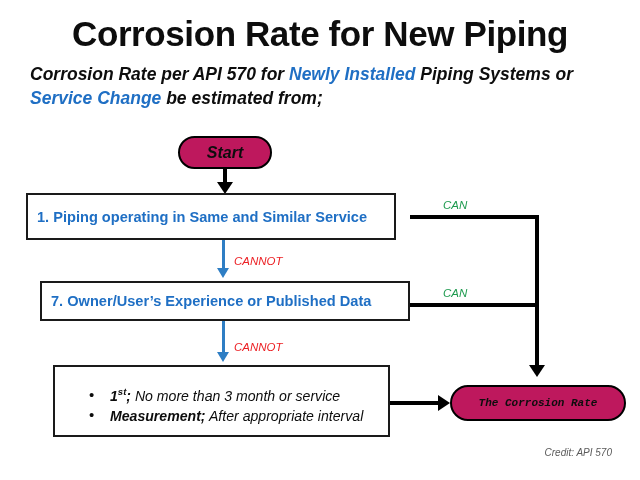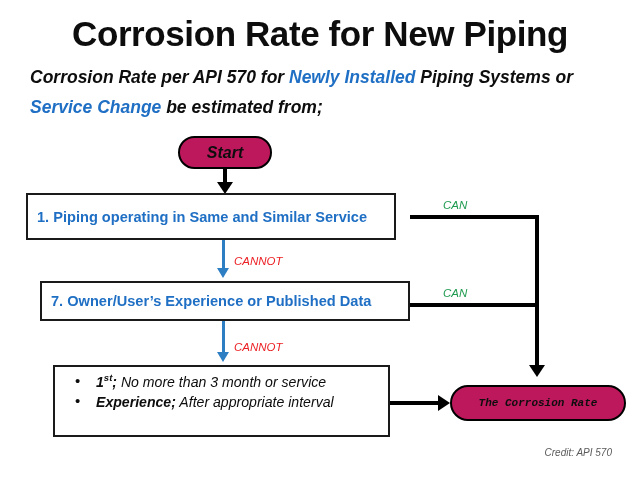--- a/index.html
+++ b/index.html
@@ -33,21 +33,21 @@
   }
   #subtitle {
     position: absolute;
     left: 30px;
     top: 62px;
     width: 600px;
     font-size: 17.5px;
     font-weight: bold;
     font-style: italic;
     color: #0d0d0d;
-    line-height: 30px;
+    line-height: 24px;
   }
   .hl {
     color: #1f6fc4;
   }
 
   
   .pill {
     position: absolute;
     box-sizing: border-box;
     border: 2.6px solid #000000;
@@ -114,21 +114,21 @@
     font-size: 14.1px;
   }
   #box3-heading {
     color: #1f6fc4;
     font-weight: bold;
     font-size: 14.6px;
     line-height: 20px;
   }
   .blist {
     list-style: none;
-    margin: 0;
+    margin: 14px;
     padding: 0 0 0 9px;
   }
   .blist li {
     position: relative;
     padding-left: 23px;
     line-height: 20px;
     color: #0d0d0d;
     font-style: italic;
     font-weight: normal;
     font-size: 14.1px;
@@ -252,21 +252,21 @@
   <div class="vline-black" style="left:535px; top:215px; height:152px;"></div>
   <div class="arrow-black-down" style="left:529px; top:365px;"></div>
 
   <div class="vline-blue" style="left:222px; top:321px; height:32px;"></div>
   <div class="arrow-blue-down" style="left:217px; top:352px;"></div>
   <div class="elabel lbl-cannot" style="left:234px; top:341px;">CANNOT</div>
 
   <div class="pbox" id="box3">
     <ul class="blist">
       <li><b><span>1</span><sup>st</sup><span>;</span></b><span> No more than 3 month or service</span></li>
-      <li><b><span>Experience</span><sup></sup><span>;</span></b><span> After appropriate interval</span></li>
+      <li><b><span>Measurement</span><sup></sup><span>;</span></b><span> After appropriate interval</span></li>
     </ul>
   </div>
 
   <div class="hline-black" style="left:390px; top:401px; width:52px;"></div>
   <div class="arrow-black-right" style="left:438px; top:395px;"></div>
 
   <div class="pill" id="result-node">The Corrosion Rate</div>
 
   <div id="credit">Credit: API 570</div>
 

